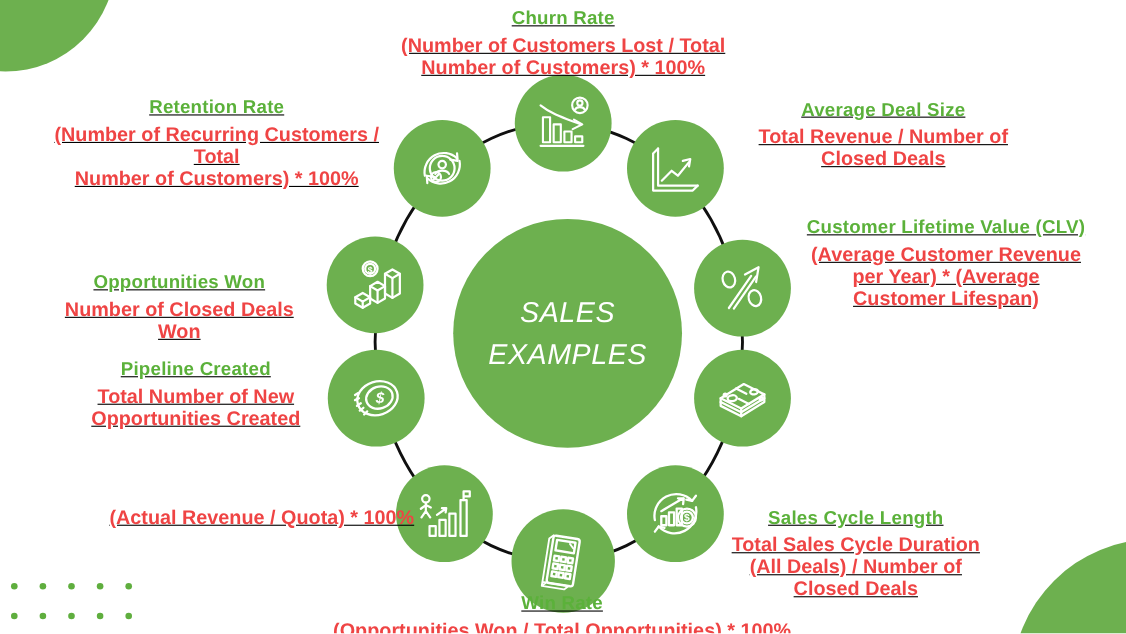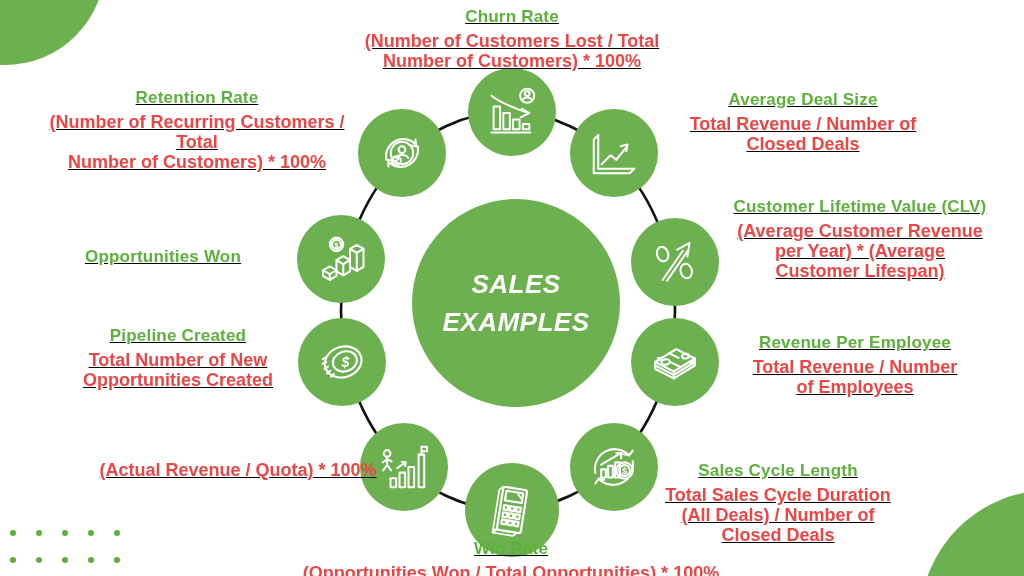--- a/index.html
+++ b/index.html
@@ -9,21 +9,21 @@
   .decor{position:absolute;border-radius:50%;background:#6db04f;}
   .decor-tl{left:-95px;top:-135px;width:200px;height:200px;}
   .decor-br{left:920px;top:490px;width:260px;height:260px;}
   .dot{position:absolute;width:6px;height:6px;border-radius:50%;background:#5fae3e;}
   
   svg.ring{position:absolute;left:0;top:0;}
   svg.ring ellipse{fill:none;stroke:#101010;stroke-width:2.6px;}
   
   .center-circle{position:absolute;left:412px;top:199px;width:208px;height:208px;border-radius:50%;
       background:#6db04f;display:flex;flex-direction:column;align-items:center;justify-content:center;}
-  .center-circle .cline{color:#ffffff;font-weight:bold;font-style:italic;font-size:26px;
+  .center-circle .cline{color:#ffffff;font-weight:normal;font-style:italic;font-size:26px;
       line-height:38px;letter-spacing:0.5px;text-align:center;}
   
   .node{position:absolute;width:88px;height:88px;border-radius:50%;background:#6db04f;
       display:flex;align-items:center;justify-content:center;}
   .node svg{stroke:#ffffff;fill:none;stroke-width:1.8;stroke-linecap:round;stroke-linejoin:round;}
   .n-churn{left:468px;top:68px;}
   .n-retention{left:358px;top:109px;}
   .n-avgdeal{left:570px;top:109px;}
   .n-opps{left:297px;top:215px;}
   .n-clv{left:631px;top:218px;}
@@ -226,25 +226,20 @@
 Closed Deals</div>
   </div>
 
   <div class="label-block lbl-clv">
     <div class="metric-title">Customer Lifetime Value (CLV)</div>
     <div class="metric-formula">(Average Customer Revenue
 per Year) * (Average
 Customer Lifespan)</div>
   </div>
 
-  <div class="label-block lbl-revenue">
-    <div class="metric-title">Revenue Per Employee</div>
-    <div class="metric-formula">Total Revenue / Number
-of Employees</div>
-  </div>
 
   <div class="label-block lbl-cycle">
     <div class="metric-title">Sales Cycle Length</div>
     <div class="metric-formula">Total Sales Cycle Duration
 (All Deals) / Number of
 Closed Deals</div>
   </div>
 
   <div class="label-block lbl-win">
     <div class="metric-title">Win Rate</div>
@@ -256,20 +251,22 @@
   </div>
 
   <div class="label-block lbl-pipeline">
     <div class="metric-title">Pipeline Created</div>
     <div class="metric-formula">Total Number of New
 Opportunities Created</div>
   </div>
 
   <div class="label-block lbl-opps">
     <div class="metric-title">Opportunities Won</div>
+    <div class="metric-formula">Number of Closed Deals
+Won</div>
   </div>
 
   <div class="label-block lbl-retention">
     <div class="metric-title">Retention Rate</div>
     <div class="metric-formula">(Number of Recurring Customers / Total
 Number of Customers) * 100%</div>
   </div>
 
 </div>
 

